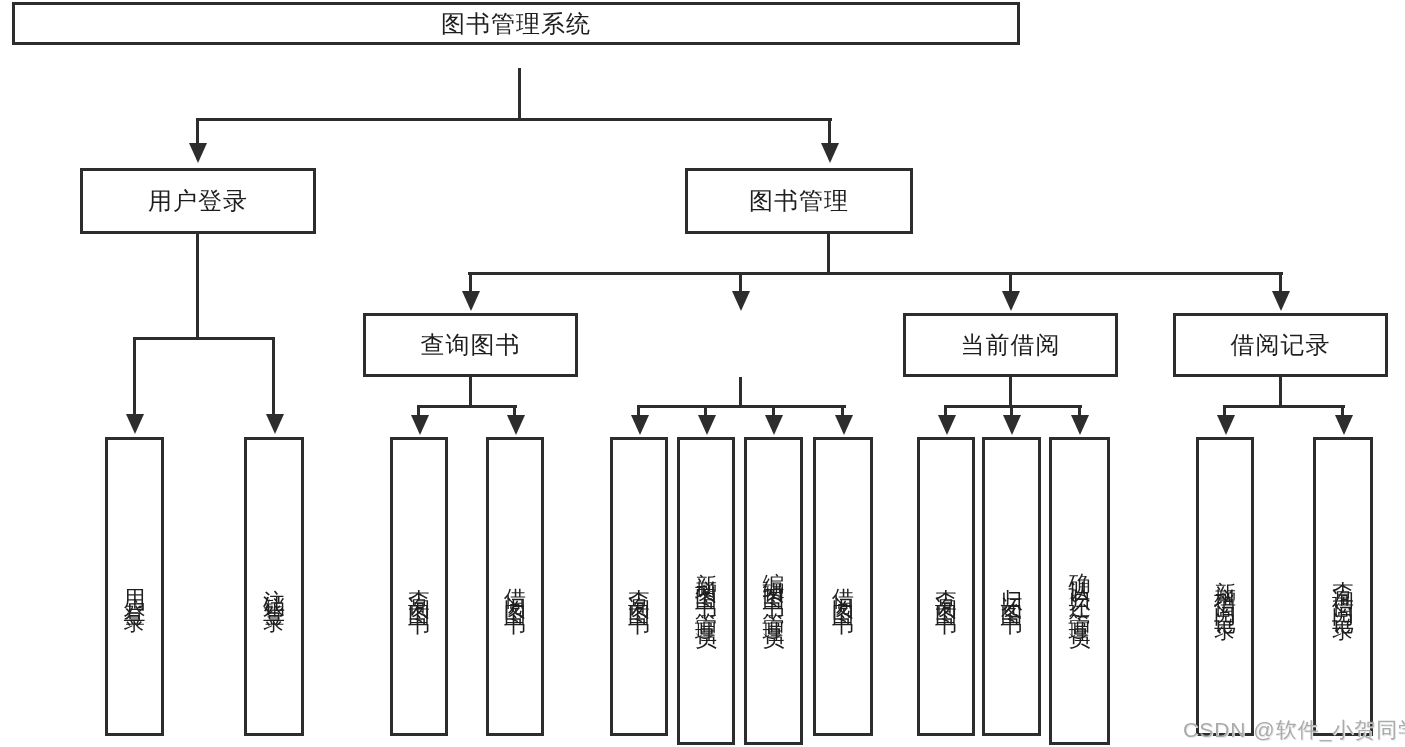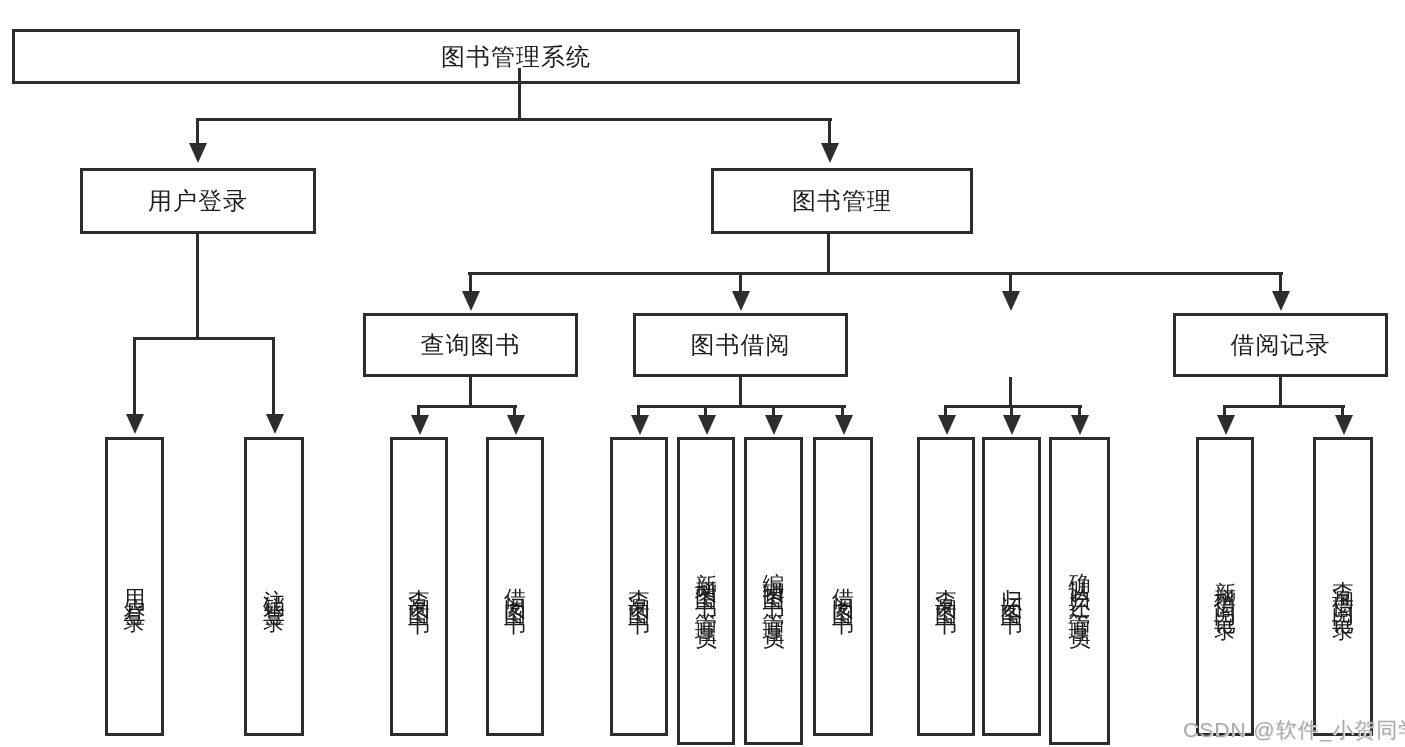--- a/index.html
+++ b/index.html
@@ -31,52 +31,52 @@
     position:absolute; left:1183px; top:716px; z-index:9;
     font-size:21px; letter-spacing:1px; color:#a9abad;
     text-shadow:1px 1px 0 #e8e8e8; white-space:nowrap;
   }
 </style>
 </head>
 <body>
 
 <div class="canvas">
 
-  <div class="box h" style="left:12px;top:29px;width:1008px;height:55px">图书管理系统</div>
+  <div class="box h" style="left:12px;top:2px;width:1008px;height:43px">图书管理系统</div>
 
   <div class="ln" style="left:518px;top:68px;width:3px;height:52px"></div>
   <div class="ln" style="left:196px;top:118px;width:636px;height:3px"></div>
   <div class="ln" style="left:196px;top:120px;width:3px;height:28px"></div>
   <div class="ln" style="left:828px;top:120px;width:3px;height:28px"></div>
   <div class="arw" style="left:189px;top:143px"></div>
   <div class="arw" style="left:821px;top:143px"></div>
 
   <div class="box h" style="left:80px;top:168px;width:236px;height:66px">用户登录</div>
-  <div class="box h" style="left:711px;top:168px;width:262px;height:66px">图书管理</div>
+  <div class="box h" style="left:685px;top:168px;width:228px;height:66px">图书管理</div>
 
   <div class="ln" style="left:196px;top:234px;width:3px;height:105px"></div>
   <div class="ln" style="left:133px;top:337px;width:142px;height:3px"></div>
   <div class="ln" style="left:133px;top:340px;width:3px;height:76px"></div>
   <div class="ln" style="left:272px;top:340px;width:3px;height:76px"></div>
   <div class="arw" style="left:126px;top:414px"></div>
   <div class="arw" style="left:266px;top:414px"></div>
 
   <div class="ln" style="left:827px;top:234px;width:3px;height:40px"></div>
   <div class="ln" style="left:468px;top:272px;width:815px;height:3px"></div>
   <div class="ln" style="left:469px;top:275px;width:3px;height:18px"></div>
   <div class="ln" style="left:739px;top:275px;width:3px;height:18px"></div>
   <div class="ln" style="left:1009px;top:275px;width:3px;height:18px"></div>
   <div class="ln" style="left:1279px;top:275px;width:3px;height:18px"></div>
   <div class="arw" style="left:462px;top:291px"></div>
   <div class="arw" style="left:732px;top:291px"></div>
   <div class="arw" style="left:1002px;top:291px"></div>
   <div class="arw" style="left:1272px;top:291px"></div>
 
   <div class="box h" style="left:363px;top:313px;width:215px;height:64px">查询图书</div>
-  <div class="box h" style="left:633px;top:313px;width:215px;height:64px">图书借阅</div>
+  <div class="box h" style="left:903px;top:313px;width:215px;height:64px">当前借阅</div>
   <div class="box h" style="left:1173px;top:313px;width:215px;height:64px">借阅记录</div>
 
   <div class="ln" style="left:469px;top:377px;width:3px;height:30px"></div>
   <div class="ln" style="left:417px;top:405px;width:100px;height:3px"></div>
   <div class="ln" style="left:417px;top:408px;width:3px;height:10px"></div>
   <div class="ln" style="left:513px;top:408px;width:3px;height:10px"></div>
   <div class="arw" style="left:411px;top:415px"></div>
   <div class="arw" style="left:507px;top:415px"></div>
 
   <div class="ln" style="left:739px;top:377px;width:3px;height:30px"></div>

